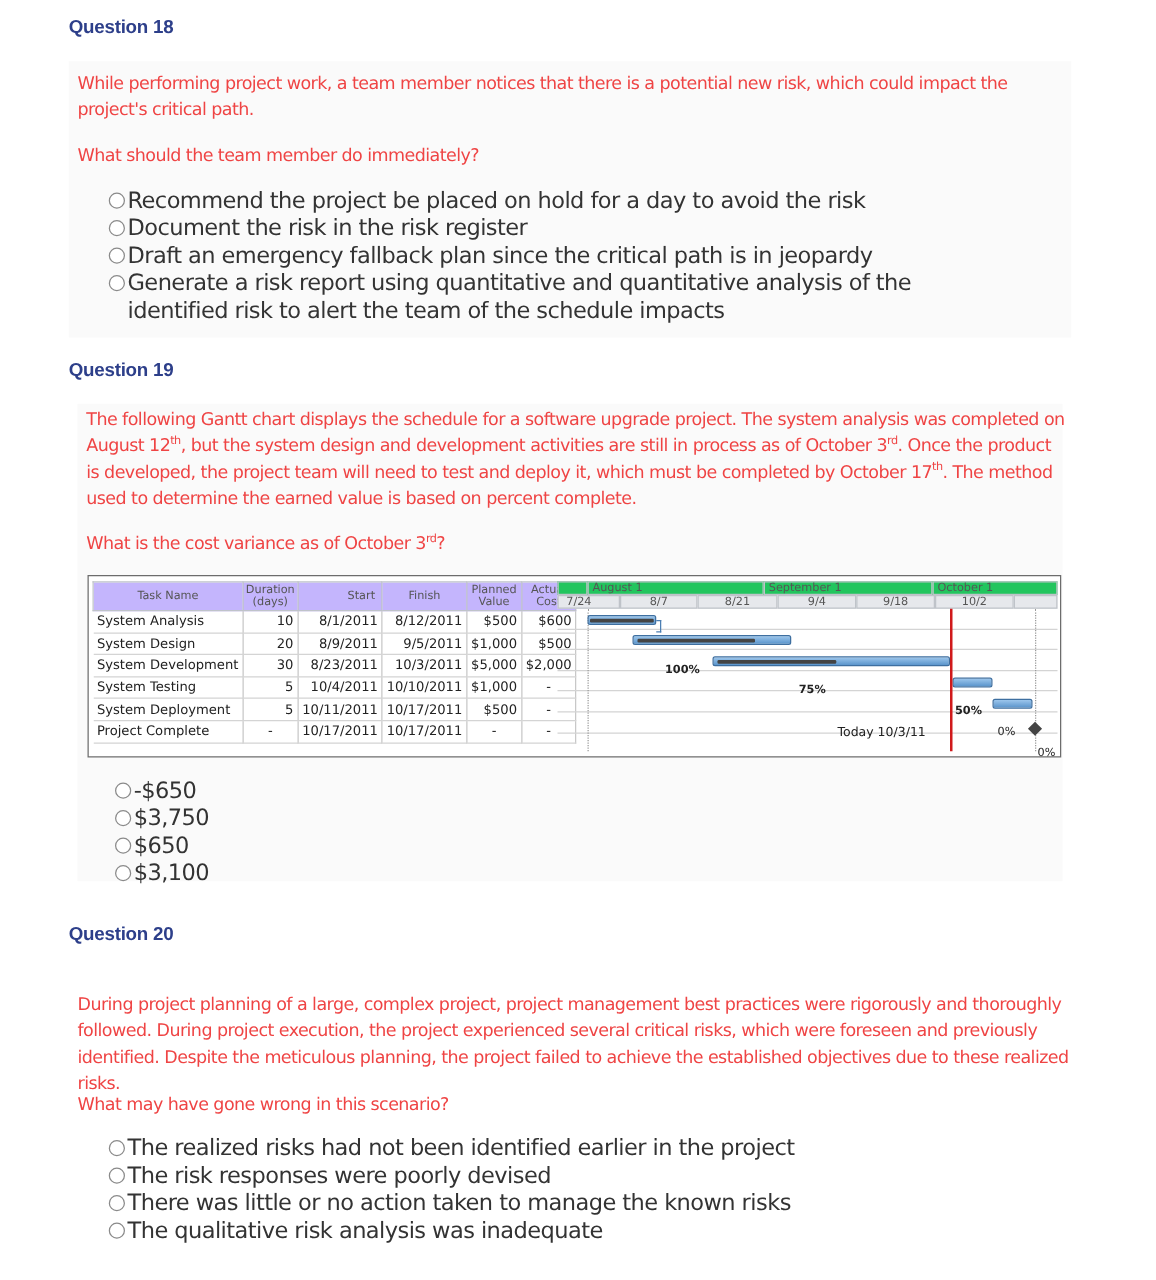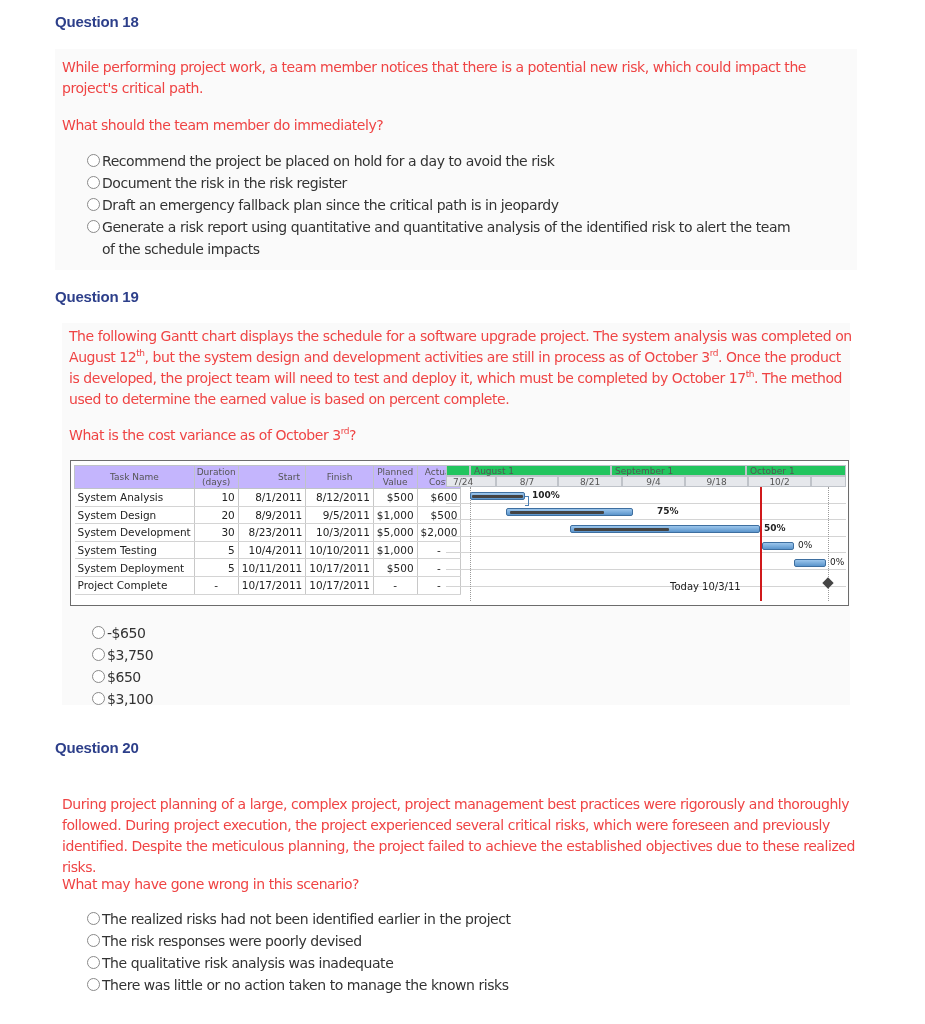--- a/index.html
+++ b/index.html
@@ -4,21 +4,21 @@
 <style>
   html, body { margin: 0; padding: 0; background: #ffffff; }
   body { width: 925px; height: 1024px; position: relative; overflow: hidden;
          font-family: "Liberation Sans", "DejaVu Sans", sans-serif; color: #333; }
   .q-title { position: absolute; font-family: "Liberation Sans", sans-serif; font-weight: bold;
              font-size: 15px; color: #2d3f8a; letter-spacing: -0.2px; }
   .card { position: absolute; background: #fafafa; }
   .para { position: absolute; font-size: 14px; line-height: 21px; color: #ef4444;
           font-family: "DejaVu Sans", sans-serif; letter-spacing: -0.45px; }
   .para sup { font-size: 9px; line-height: 0; }
-  .options { position: absolute; font-family: "DejaVu Sans", sans-serif; font-size: 14px;
+  .options { position: absolute; font-family: "DejaVu Sans", sans-serif; font-size: 18px;
              color: #333; letter-spacing: -0.45px; }
   .opt { display: flex; align-items: flex-start; line-height: 22px; }
   .radio { width: 13px; height: 13px; border: 1px solid #8a8a8a; border-radius: 50%;
            background: #fff; flex: 0 0 auto; margin-top: 4px; margin-right: 2px; box-sizing: border-box; }
   .opt-label { display: block; }
 
   
   .gantt { position: absolute; left: 70px; top: 460px; width: 779px; height: 146px;
            background: #fff; border: 1px solid #6c6c6c; box-sizing: border-box;
            font-family: "DejaVu Sans", sans-serif; }
@@ -34,21 +34,21 @@
   .tl-month { position: absolute; top: 0; height: 11px; background: #22c55e;
               border: 1px solid #bfc3c9; box-sizing: border-box; font-size: 9px; color: #555;
               padding-left: 3px; line-height: 10px; }
   .tl-week { position: absolute; top: 11px; height: 11px; background: #e6e8ec;
              border: 1px solid #bfc3c9; box-sizing: border-box; font-size: 9px; color: #555;
              text-align: center; line-height: 10px; }
   .tl-row { position: absolute; left: 0; width: 400px; height: 16.6px; border-bottom: 1px solid #d4d4d4; box-sizing: border-box; }
   .bar { position: absolute; height: 8px; background: linear-gradient(#9cc6ec, #5b95cc);
          border: 1px solid #3e6fa0; border-radius: 2px; box-sizing: border-box; }
   .prog { position: absolute; height: 3px; background: #444; border-radius: 1px; }
-  .pct { position: absolute; font-size: 9px; color: #222; }
+  .pct { position: absolute; font-size: 9px; color: #222; margin-top: 41px; }
   .today-line { position: absolute; width: 2px; background: #d0191b; }
   .dotted { position: absolute; width: 0; border-left: 1px dotted #9a9a9a; }
   .today-label { position: absolute; font-size: 10px; color: #222; }
   .milestone { position: absolute; width: 8px; height: 8px; background: #444; transform: rotate(45deg); }
   .link { position: absolute; border: 1px solid #4c7fb3; box-sizing: border-box; }
 </style>
 </head>
 <body>
 
 <div class="q-title" style="left:55px; top:13px;">Question 18</div>
@@ -171,21 +171,21 @@
     <div class="dotted" style="left:24px; top:22px; height:114px;"></div>
     <div class="dotted" style="left:382px; top:22px; height:114px;"></div>
 
     <div class="bar" style="left:24px; top:27px; width:55px;"></div>
     <div class="prog" style="left:26px; top:29.5px; width:51px;"></div>
     <div class="pct" style="left:86px; top:25px; font-weight:bold;">100%</div>
     <div class="link" style="left:79px; top:31px; width:4px; height:10px; border-left:none; border-bottom:1px solid #4c7fb3;"></div>
 
     <div class="bar" style="left:60px; top:43px; width:127px;"></div>
     <div class="prog" style="left:64px; top:45.5px; width:94px;"></div>
-    <div class="pct" style="left:211px; top:41px; font-weight:bold;">75%</div>
+    <div class="pct" style="left:193px; top:41px; font-weight:bold;">75%</div>
 
     <div class="bar" style="left:124px; top:60px; width:190px;"></div>
     <div class="prog" style="left:128px; top:62.5px; width:95px;"></div>
     <div class="pct" style="left:318px; top:58px; font-weight:bold;">50%</div>
 
     <div class="bar" style="left:316px; top:77px; width:32px;"></div>
     <div class="pct" style="left:352px; top:75px;">0%</div>
 
     <div class="bar" style="left:348px; top:94px; width:32px;"></div>
     <div class="pct" style="left:384px; top:92px;">0%</div>
@@ -223,19 +223,19 @@
   <div class="opt">
       <span class="radio"></span>
       <span class="opt-label">The realized risks had not been identified earlier in the project</span>
     </div>
   <div class="opt">
       <span class="radio"></span>
       <span class="opt-label">The risk responses were poorly devised</span>
     </div>
   <div class="opt">
       <span class="radio"></span>
+      <span class="opt-label">There was little or no action taken to manage the known risks</span>
+    </div>
+  <div class="opt">
+      <span class="radio"></span>
       <span class="opt-label">The qualitative risk analysis was inadequate</span>
     </div>
-  <div class="opt">
-      <span class="radio"></span>
-      <span class="opt-label">There was little or no action taken to manage the known risks</span>
-    </div>
 </div>
 
 </body></html>

